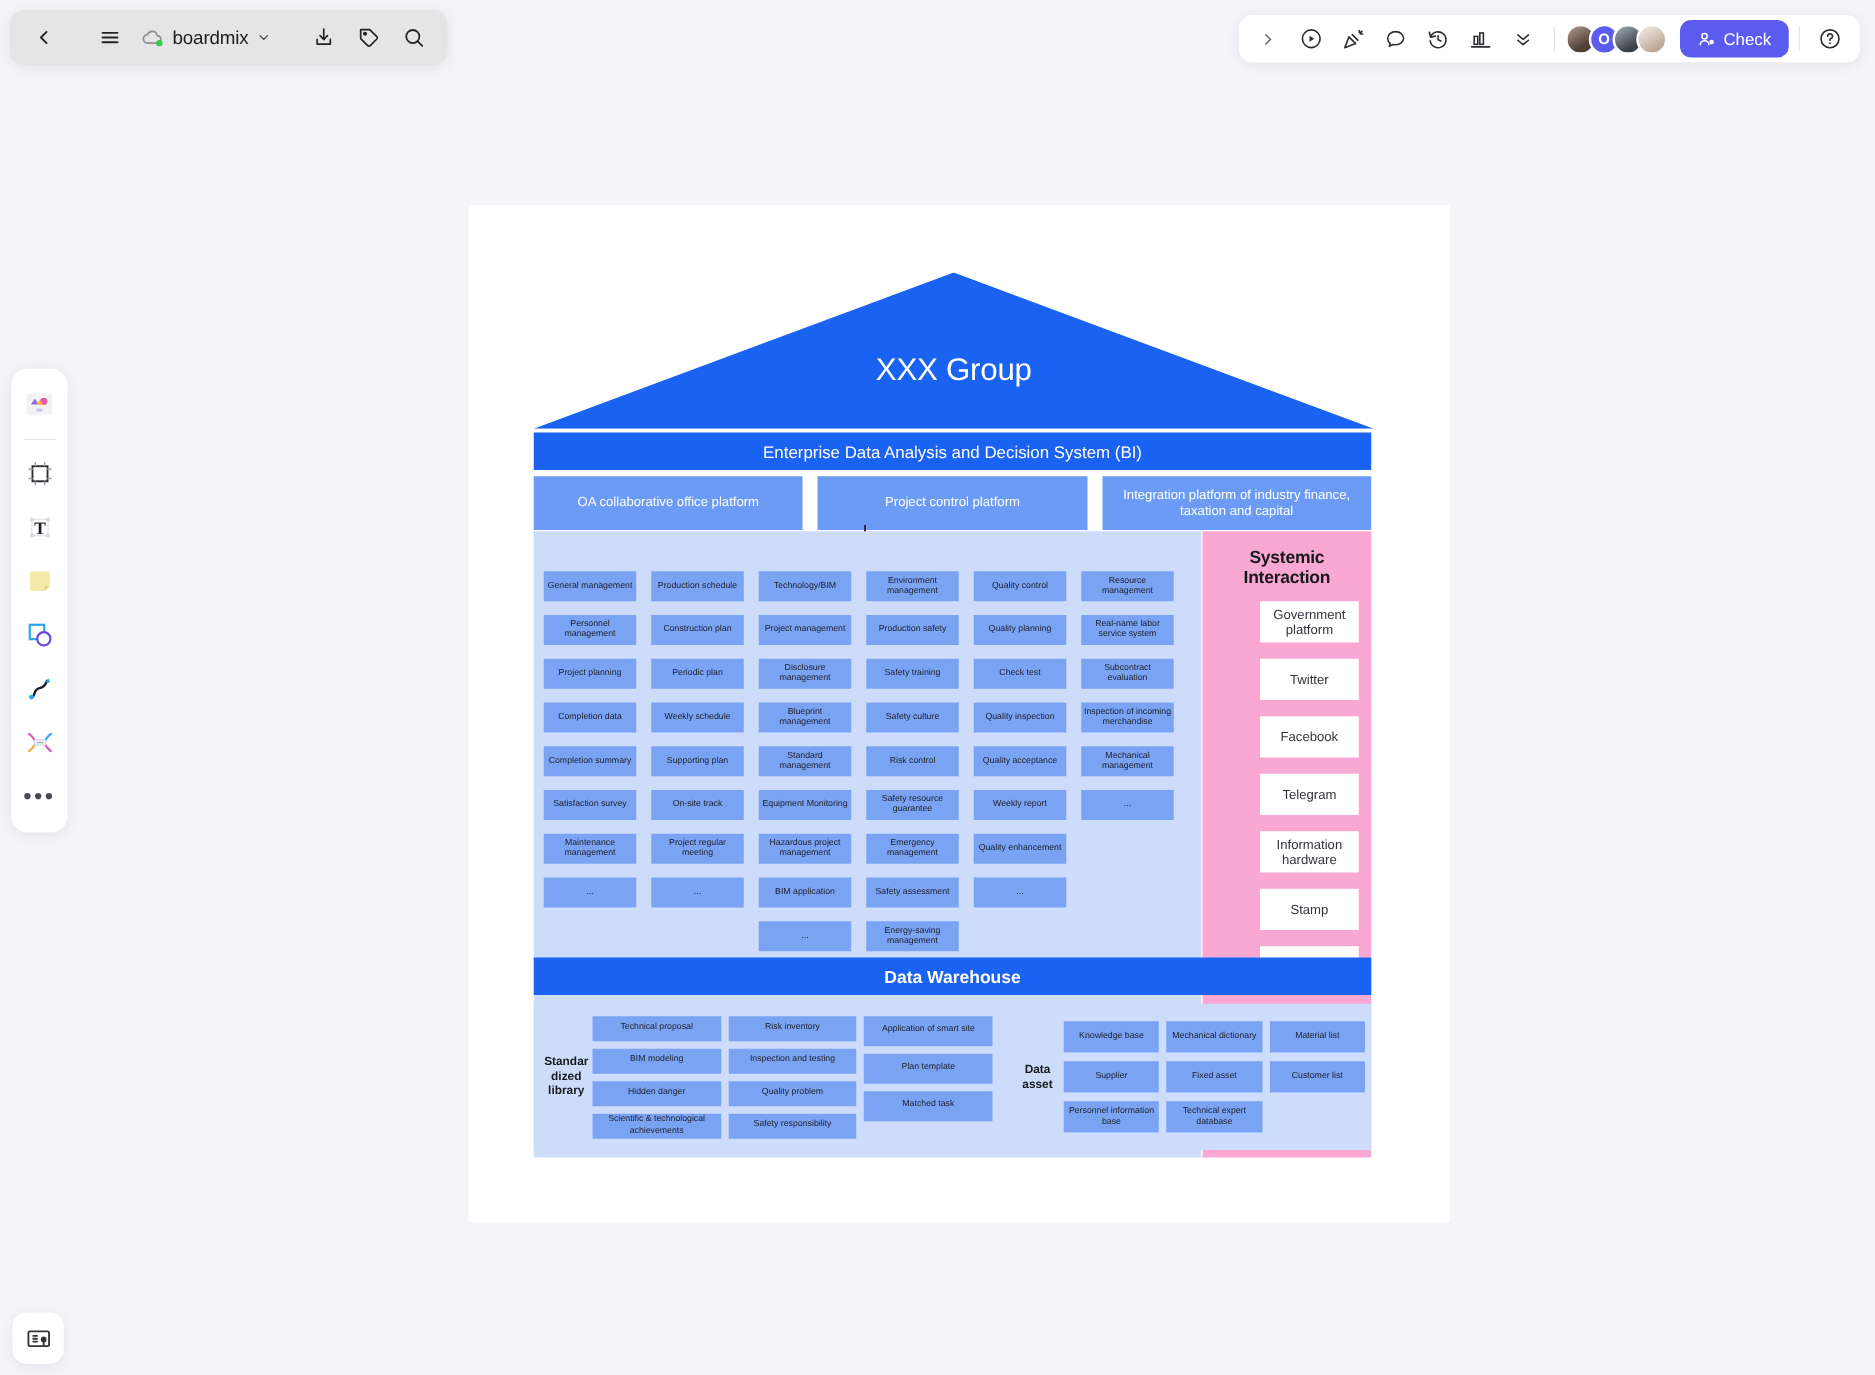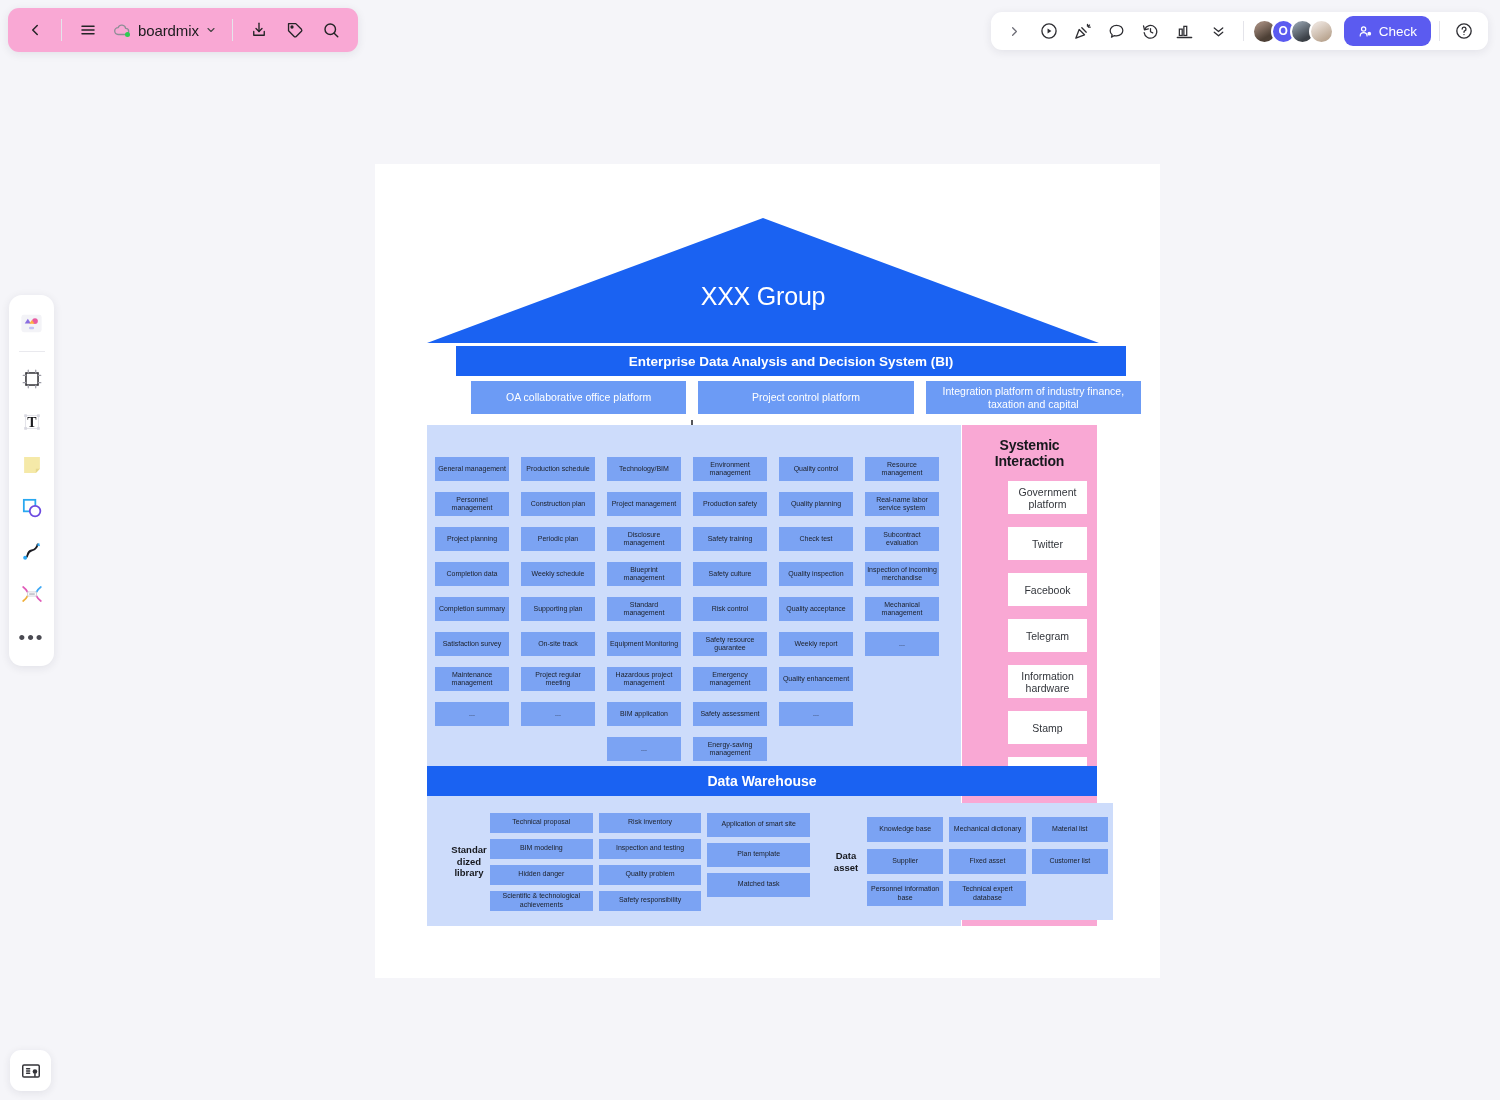--- a/index.html
+++ b/index.html
@@ -8,21 +8,21 @@
     background: #f5f5f9;
     font-family: "Liberation Sans", sans-serif;
     overflow: hidden;
   }
   .app { position: relative; width: 1500px; height: 1100px; }
 
   
   .tl-bar {
     position: absolute; left: 8px; top: 8px;
     height: 44px; display: flex; align-items: center;
-    background: #f9a8d4; border-radius: 11px;
+    background: #e5e5e5; border-radius: 11px;
     box-shadow: 0 2px 10px rgba(30,30,60,.09);
     padding: 0 10px; gap: 2px;
   }
   .tl-btn {
     width: 34px; height: 34px; border-radius: 7px;
     display: flex; align-items: center; justify-content: center;
     color: #242426; cursor: pointer;
   }
   .tl-sep { width: 1px; height: 22px; background: #e4e4ea; margin: 0 7px; }
   .doc-name {
@@ -98,26 +98,26 @@
   
   .diagram { position: absolute; left: 0; top: 0; width: 785px; height: 814px; }
   .roof { position: absolute; left: 52px; top: 54px; width: 672px; height: 125px; }
   .roof-text {
     position: absolute; left: 52px; top: 117px; width: 672px;
     text-align: center; color: #fff; font-size: 25px; font-weight: 500;
     line-height: 30px; letter-spacing: -.2px;
   }
   .bi-bar {
     position: absolute; left: 52px; top: 182px; width: 670px; height: 30px;
-    background: #1a62f2; color: #fff; font-size: 13.5px; font-weight: 700;
-    display: flex; align-items: center; justify-content: center; margin-left: 29px;
+    background: #1a62f2; color: #fff; font-size: 13.5px; font-weight: 400;
+    display: flex; align-items: center; justify-content: center;
   }
   .plat-row {
-    position: absolute; left: 52px; top: 217px; width: 670px; height: 33px;
-    display: flex; gap: 12px; margin-left: 44px;
+    position: absolute; left: 52px; top: 217px; width: 670px; height: 43px;
+    display: flex; gap: 12px;
   }
   .plat {
     flex: 1; background: #6c9bf5; color: #fff; font-size: 10.5px;
     display: flex; align-items: center; justify-content: center;
     text-align: center; line-height: 12.5px; padding: 0 5px;
   }
 
   .main-panel {
     position: absolute; left: 52px; top: 261px;
     width: 534px; height: 501px; background: #cddcfb;
@@ -145,21 +145,21 @@
     text-align: center; line-height: 8.5px; padding: 0 2px;
   }
 
   .dw-bar {
     position: absolute; left: 52px; top: 602px; width: 670px; height: 30px;
     background: #1a62f2; color: #ffffff; font-size: 14px; font-weight: 600;
     display: flex; align-items: center; justify-content: center;
   }
   .bottom-row {
     position: absolute; left: 52px; top: 639px; width: 767px; height: 117px;
-    display: flex; gap: 5px; padding-left: 16px;
+    display: flex; gap: 5px;
   }
   .btm-box { background: #cddcfb; display: flex; align-items: center; padding: 6px 5px; }
   .btm-box.std { width: 372px; }
   .btm-box.asset { width: 293px; }
   .btm-label {
     font-size: 9.5px; font-weight: 700; color: #16181d;
     width: 42px; text-align: center; line-height: 11.5px; flex: none;
   }
   .btm-grid { display: flex; gap: 6px; flex: 1; }
   .btm-col { flex: 1; display: flex; flex-direction: column; justify-content: flex-start; gap: 6px; }

